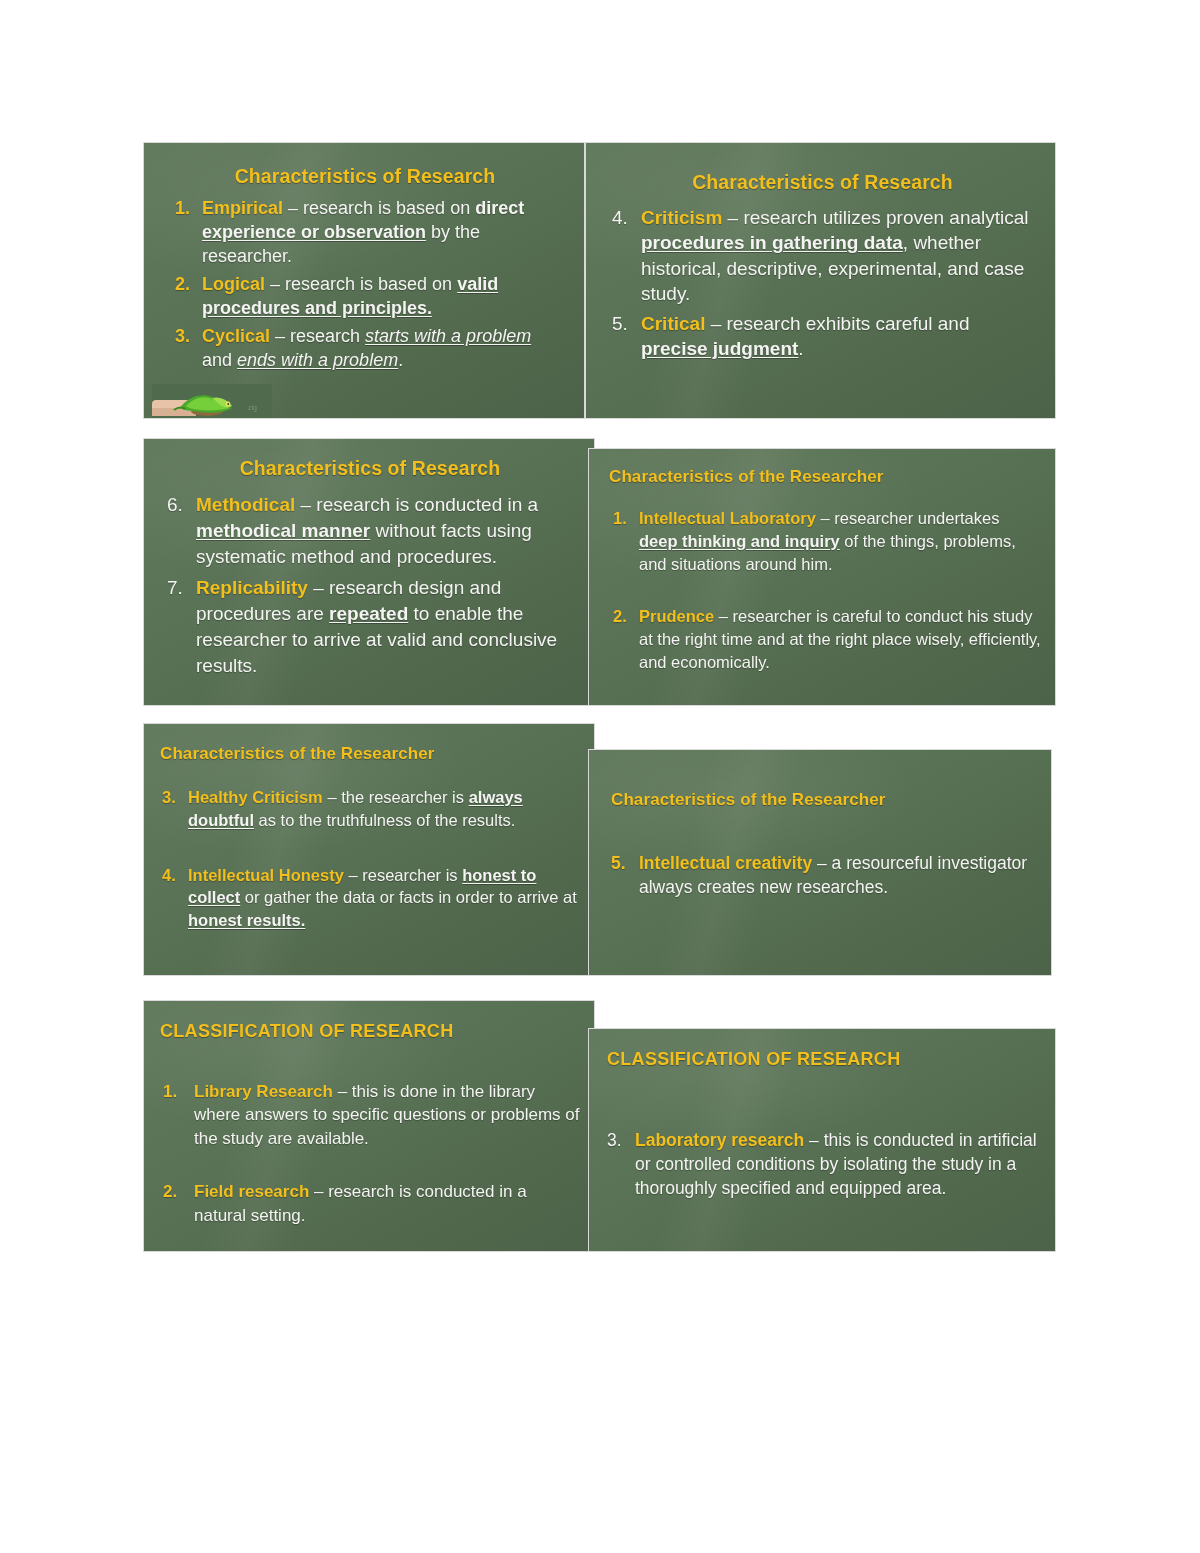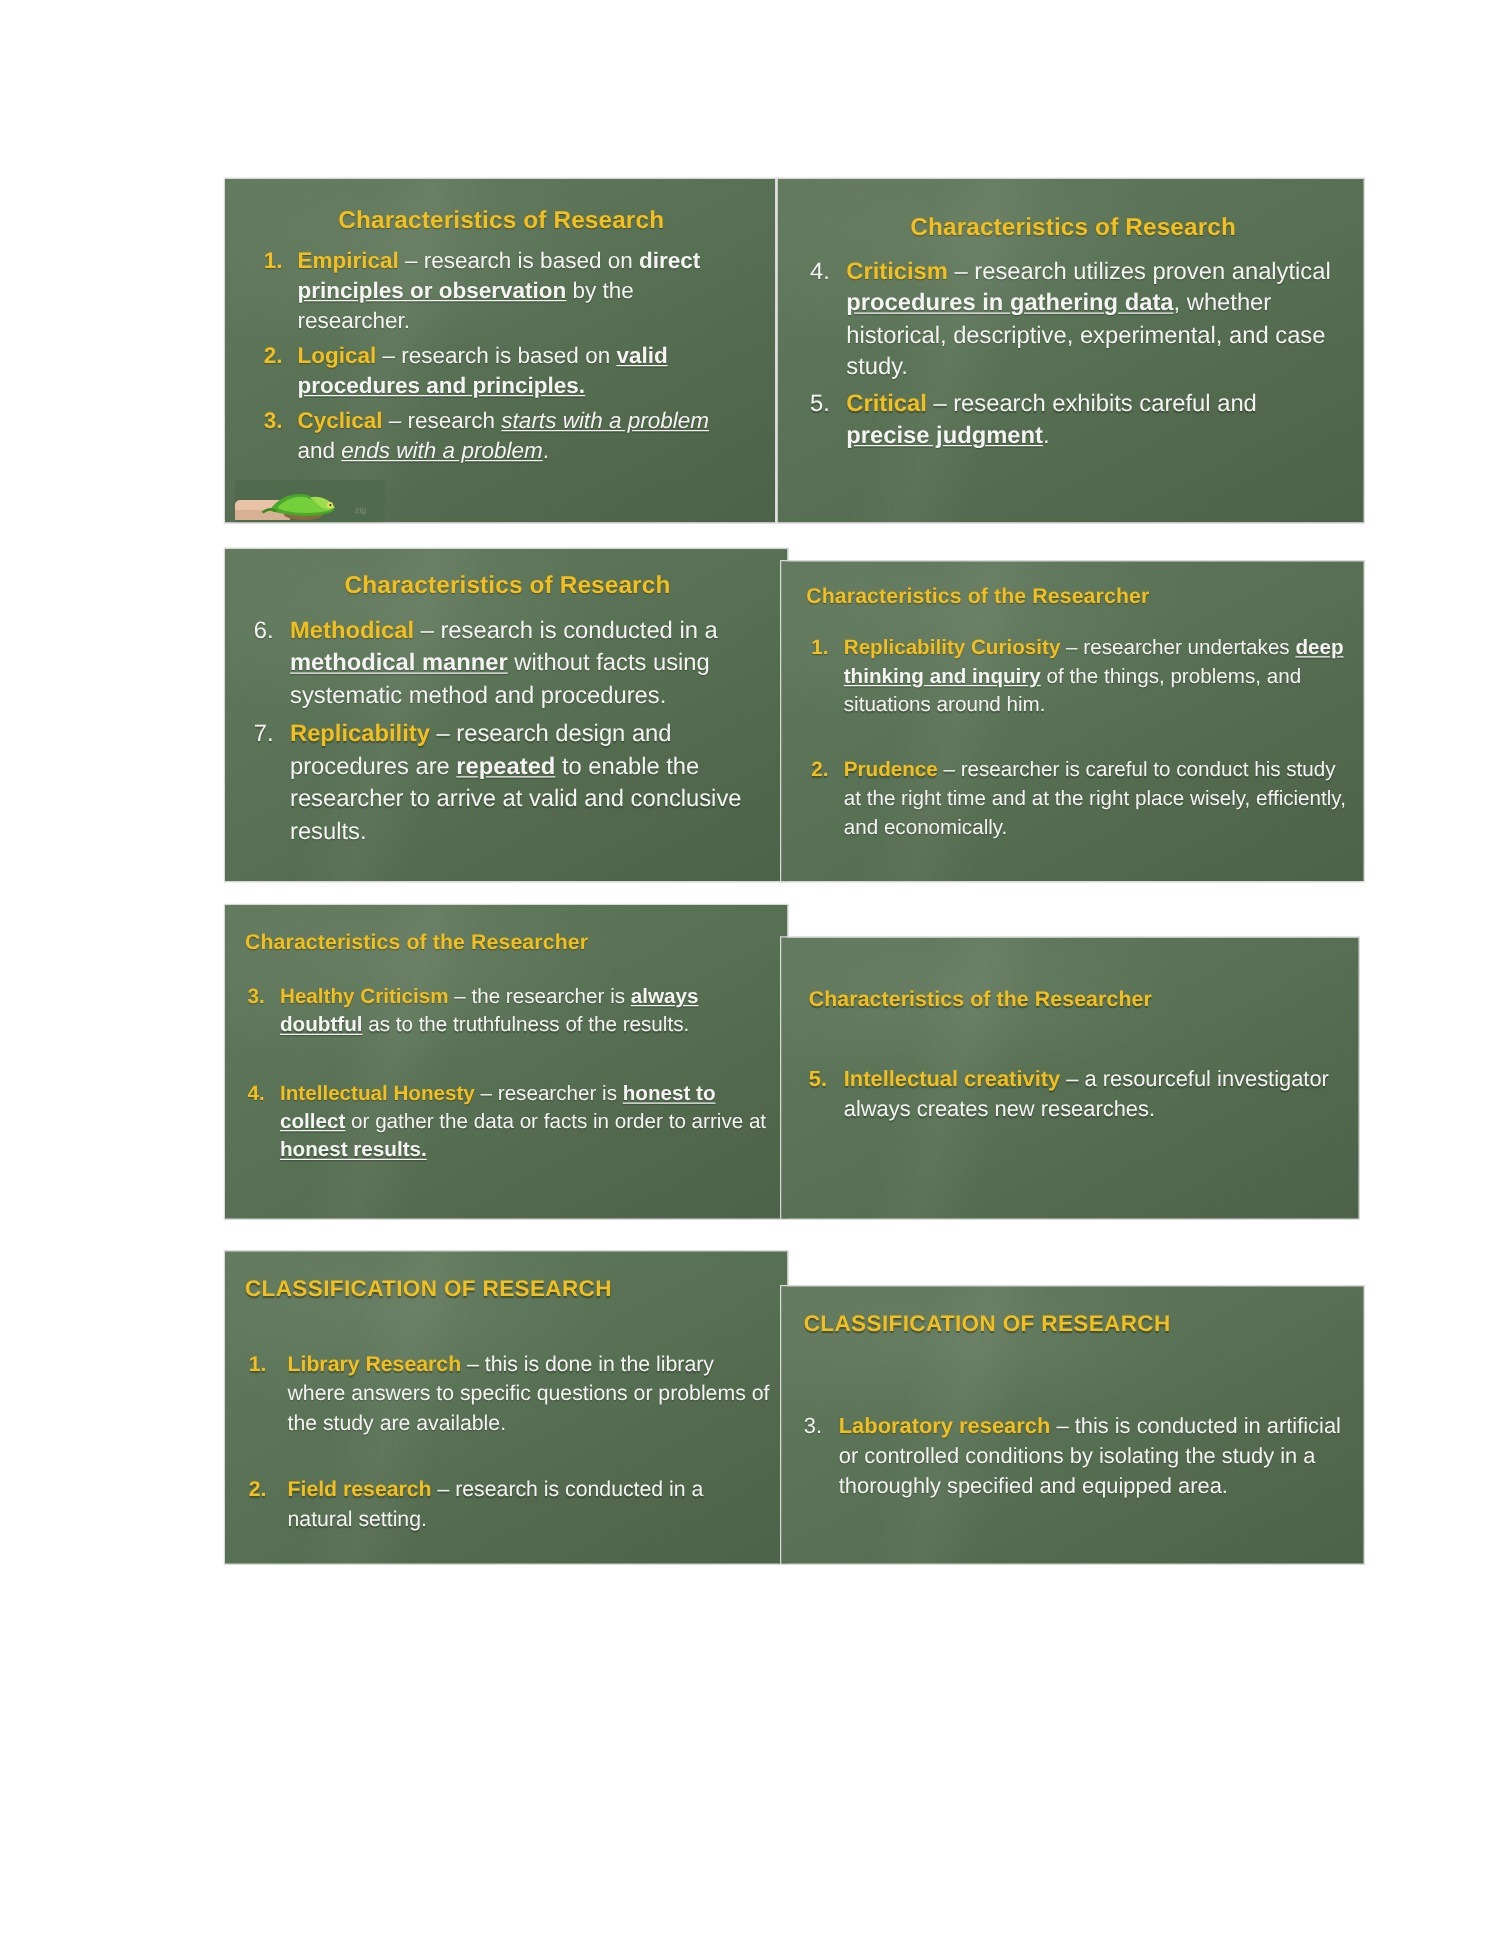--- a/index.html
+++ b/index.html
@@ -24,21 +24,20 @@
   
   .slide {
     position: absolute;
     box-sizing: border-box;
     background:
       radial-gradient(ellipse 70% 55% at 28% 18%, rgba(255,255,255,0.055), rgba(255,255,255,0) 62%),
       linear-gradient(152deg, #61795c 0%, #5a7356 38%, #52694e 72%, #4d6349 100%);
     border: 1px solid #d9d9d9;
     color: #f2f2f0;
     overflow: hidden;
-    margin-left: 36px;
   }
   .slide::after {
     
     content: "";
     position: absolute;
     left: -10%;
     top: -30%;
     width: 80%;
     height: 160%;
     background: linear-gradient(105deg, rgba(255,255,255,0.00) 40%, rgba(255,255,255,0.045) 50%, rgba(255,255,255,0.0) 60%);
@@ -155,21 +154,21 @@
 </style>
 </head>
 <body>
 
 <div class="page">
 
   <div class="slide" id="slide1">
     <div class="slide-inner">
       <div class="s-title center">Characteristics of Research</div>
       <ol class="s-list">
-          <li class="s-item"><span class="num">1.</span><span class="term">Empirical</span><span class="body-txt "> – research is based on </span><span class="body-txt b">direct</span><span class="body-txt "> </span><span class="body-txt bu">principles or observation</span><span class="body-txt "> by the researcher.</span></li>
+          <li class="s-item"><span class="num">1.</span><span class="term">Empirical</span><span class="body-txt "> – research is based on </span><span class="body-txt b">direct</span><span class="body-txt "> </span><span class="body-txt bu">experience or observation</span><span class="body-txt "> by the researcher.</span></li>
           <li class="s-item"><span class="num">2.</span><span class="term">Logical</span><span class="body-txt "> – research is based on </span><span class="body-txt bu">valid procedures and principles.</span></li>
           <li class="s-item"><span class="num">3.</span><span class="term">Cyclical</span><span class="body-txt "> – research </span><span class="body-txt u">starts with a problem</span><span class="body-txt "> and </span><span class="body-txt u">ends with a problem</span><span class="body-txt ">.</span></li>
         </ol>
     </div>
     <svg class="photo-patch" viewBox="0 0 120 34" preserveAspectRatio="none">
       <rect x="0" y="0" width="120" height="34" fill="#4f6a4c"></rect>
       <rect x="0" y="16" width="46" height="12" rx="4" fill="#e8c3a8"></rect>
       <rect x="0" y="24" width="44" height="8" fill="#d8b195"></rect>
       <ellipse cx="55" cy="27" rx="16" ry="5" fill="#8a6a3d"></ellipse>
       <path d="M28 24 C36 12, 52 8, 62 14 C70 18, 74 22, 80 24 C74 28, 60 30, 48 28 C38 27, 31 26, 28 24 Z" fill="#4aa82a"></path>
@@ -199,21 +198,21 @@
           <li class="s-item"><span class="num">6.</span><span class="term">Methodical</span><span class="body-txt "> – research is conducted in a </span><span class="body-txt bu">methodical manner</span><span class="body-txt "> without facts using systematic method and procedures.</span></li>
           <li class="s-item"><span class="num">7.</span><span class="term">Replicability</span><span class="body-txt "> – research design and procedures are </span><span class="body-txt bu">repeated</span><span class="body-txt "> to enable the researcher to arrive at valid and conclusive results.</span></li>
         </ol>
     </div>
   </div>
 
   <div class="slide" id="slide4">
     <div class="slide-inner">
       <div class="s-title">Characteristics of the Researcher</div>
       <ol class="s-list">
-          <li class="s-item"><span class="num">1.</span><span class="term">Replicability Curiosity</span><span class="body-txt "> – researcher undertakes </span><span class="body-txt bu">deep thinking and inquiry</span><span class="body-txt "> of the things, problems, and situations around him.</span></li>
+          <li class="s-item"><span class="num">1.</span><span class="term">Intellectual Laboratory</span><span class="body-txt "> – researcher undertakes </span><span class="body-txt bu">deep thinking and inquiry</span><span class="body-txt "> of the things, problems, and situations around him.</span></li>
           <li class="s-item"><span class="num">2.</span><span class="term">Prudence</span><span class="body-txt "> – researcher is careful to conduct his study at the right time and at the right place wisely, efficiently, and economically.</span></li>
         </ol>
     </div>
   </div>
 
   <div class="slide" id="slide5">
     <div class="slide-inner">
       <div class="s-title">Characteristics of the Researcher</div>
       <ol class="s-list">
           <li class="s-item"><span class="num">3.</span><span class="term">Healthy Criticism</span><span class="body-txt "> – the researcher is </span><span class="body-txt bu">always doubtful</span><span class="body-txt "> as to the truthfulness of the results.</span></li>

